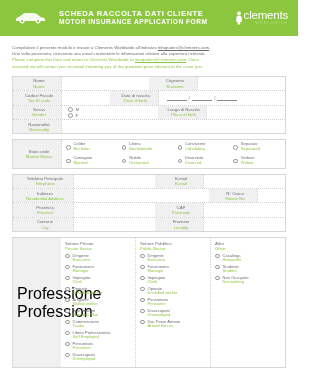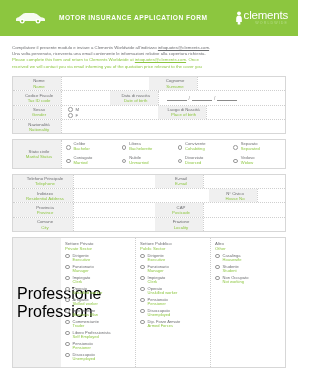--- a/index.html
+++ b/index.html
@@ -105,20 +105,21 @@
     <div class="car-icon">
       <svg viewBox="0 0 34 14" width="34" height="14">
         <path d="M3 10 L3 8.2 C3 7.2 4 6.6 5.6 6.3 L9.5 3.2 C10.6 2.4 12 2.1 13.6 2.1 L19.5 2.1 C21.4 2.1 23 2.6 24.4 3.6 L28 6.3 C30.4 6.6 32 7.3 32 8.4 L32 10 Z" fill="#ffffff" opacity="0.92"></path>
         <circle cx="9.2" cy="10.2" r="2.4" fill="#ffffff"></circle>
         <circle cx="9.2" cy="10.2" r="1.1" fill="#8cc63f"></circle>
         <circle cx="25" cy="10.2" r="2.4" fill="#ffffff"></circle>
         <circle cx="25" cy="10.2" r="1.1" fill="#8cc63f"></circle>
       </svg>
     </div>
     <div class="title-block">
+      <div class="title-1">SCHEDA RACCOLTA DATI CLIENTE</div>
       <div class="title-2">MOTOR INSURANCE APPLICATION FORM</div>
     </div>
     <div class="logo">
       <div class="logo-mark">
         <svg viewBox="0 0 8 14" width="8" height="14">
           <circle cx="4" cy="2.3" r="1.9" fill="#ffffff"></circle>
           <path d="M4 4.6 C6 4.6 6.8 6 6.8 8 L6.8 11 L5.3 11 L5.3 13.6 L2.7 13.6 L2.7 11 L1.2 11 L1.2 8 C1.2 6 2 4.6 4 4.6 Z" fill="#ffffff"></path>
         </svg>
       </div>
       <div class="logo-text">

